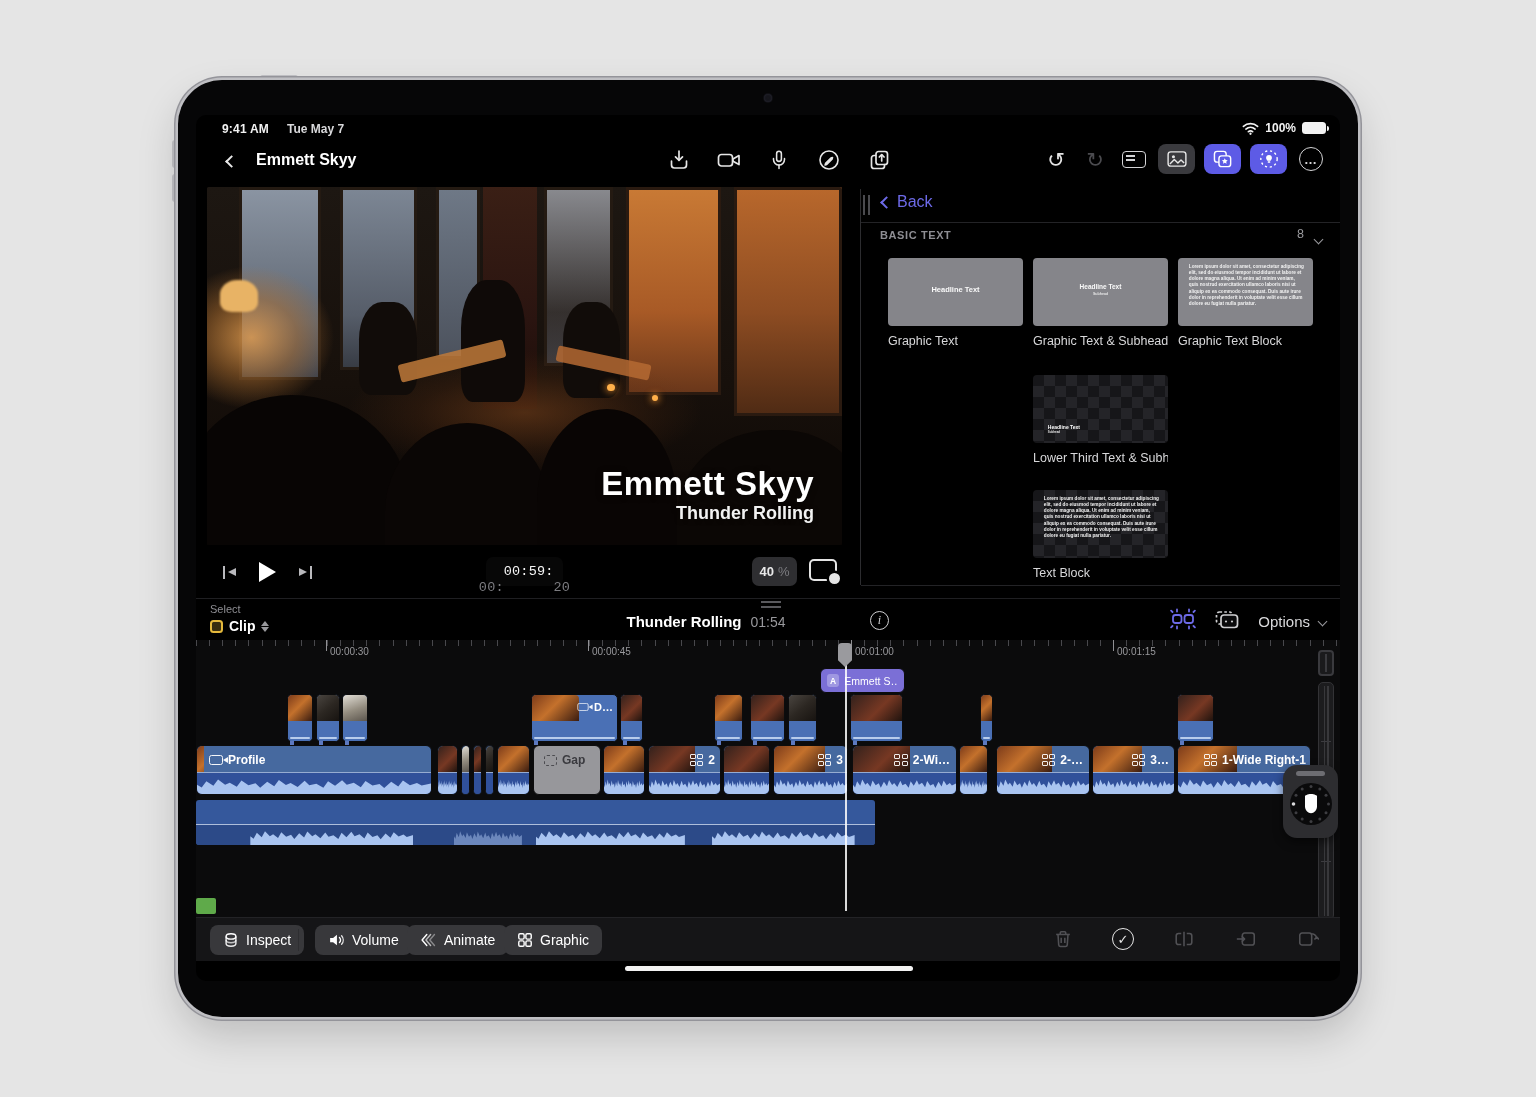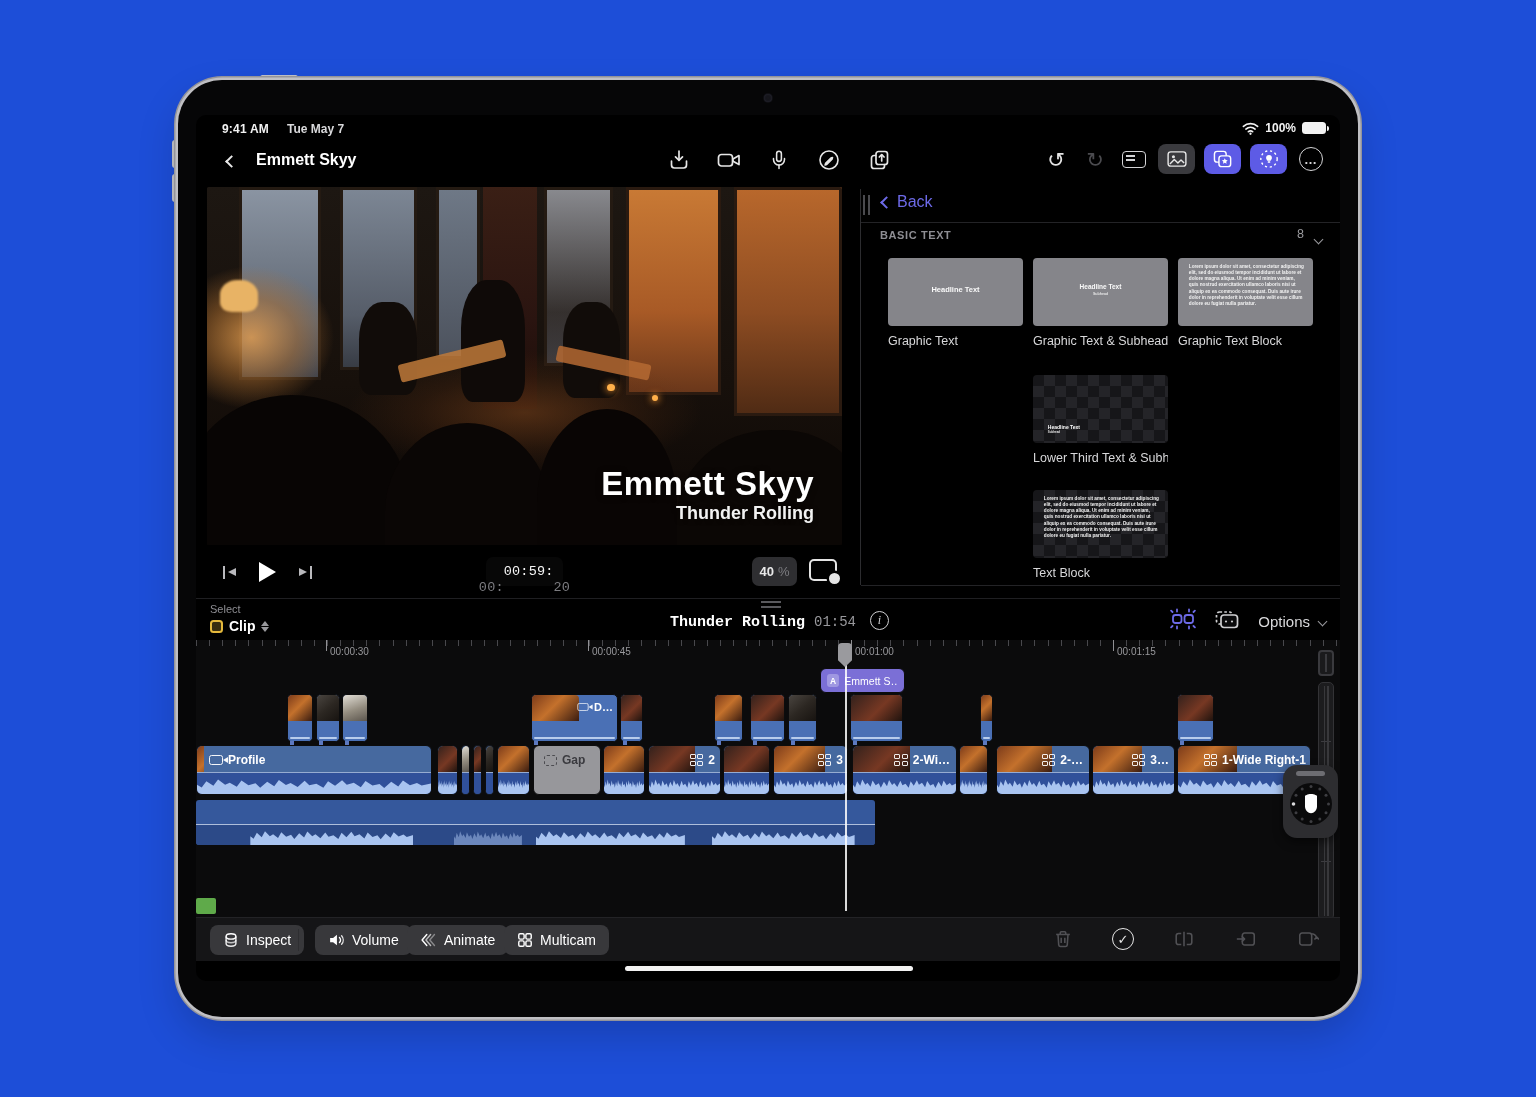--- a/index.html
+++ b/index.html
@@ -1,20 +1,20 @@
 <!DOCTYPE html>
 <html><head>
 <meta charset="utf-8">
 <style>
   * { margin:0; padding:0; box-sizing:border-box; }
   html,body { width:1536px; height:1097px; background:#ffffff; font-family:"Liberation Sans","DejaVu Sans",sans-serif; overflow:hidden; }
   .abs { position:absolute; }
 
   
-  .page { position:relative; width:1536px; height:1097px; background:#1d4ed8; }
+  .page { position:relative; width:1536px; height:1097px; background:#e5e5e5; }
   .side-btn { position:absolute; background:#c2c2c6; border-radius:3px; }
   .device { position:absolute; left:178px; top:80px; width:1180px; height:937px;
             border-radius:44px; background:#060607;
             box-shadow:0 0 0 2.5px #bfbfc3, 0 0 0 4px #94949a, 0 18px 40px rgba(0,0,0,.18); }
   .camera-dot { position:absolute; left:586px; top:14px; width:8px; height:8px; border-radius:50%;
                 background:#16161c; box-shadow:inset 0 0 2px #2e2e3c, 0 0 0 1px #101014; }
   .screen { position:absolute; left:18px; top:35px; width:1144px; height:866px;
             background:#000; border-radius:10px; overflow:hidden; color:#e8e8e8; }
 
   
@@ -97,21 +97,21 @@
   .tl-header { left:0; top:483px; width:1144px; height:42px; border-top:1px solid #1f1f22; }
   .select-label { position:absolute; left:14px; top:4px; font-size:11px; color:#8e8e93; }
   .clip-select { position:absolute; left:14px; top:19px; display:flex; align-items:center; gap:6px; cursor:pointer; }
   .clip-ic { width:13px; height:13px; border:2px solid #e5b93c; border-radius:3.5px; background:rgba(229,185,60,.25); }
   .clip-select-txt { font-size:14px; font-weight:600; color:#fff; }
   .updown { display:flex; flex-direction:column; gap:1px; }
   .updown i { width:0; height:0; border-left:4px solid transparent; border-right:4px solid transparent; }
   .updown i.u { border-bottom:5px solid #98989c; } .updown i.d { border-top:5px solid #98989c; }
   .tl-grip { position:absolute; left:565px; top:2px; width:20px; height:7px;
              border-top:2px solid #59595d; border-bottom:2px solid #59595d; }
-  .tl-title-wrap { position:absolute; left:360px; top:14px; width:300px; text-align:right;font-family:Liberation Mono, monospace; }
+  .tl-title-wrap { position:absolute; left:360px; top:14px; width:300px; text-align:center; }
   .proj-name { font-size:15px; font-weight:700; color:#fff; }
   .proj-dur { font-size:14px; color:#98989c; margin-left:9px; }
   .info-ic { position:absolute; left:674px; top:12px; width:19px; height:19px; border:1.6px solid #cfcfd1; border-radius:50%;
              color:#cfcfd1; font-family:"Liberation Serif","DejaVu Serif",serif; font-style:italic; font-size:12px;
              display:flex; align-items:center; justify-content:center; cursor:pointer; }
   .tl-right { position:absolute; right:14px; top:8px; display:flex; align-items:center; gap:18px; }
   .options-txt { font-size:15px; color:#d9d9db; margin-right:2px; }
 
   
   .timeline { left:0; top:525px; width:1144px; height:277px; background:#0b0b0c; overflow:hidden; }
@@ -746,21 +746,21 @@
           </svg>
           <span>Animate</span>
         </div>
         <div class="tool-btn" style="left:308px;">
           <svg width="16" height="16" viewBox="0 0 18 18" fill="none" stroke="#fff" stroke-width="1.6">
             <rect x="2" y="2" width="6" height="6" rx="1.5"></rect>
               <rect x="10" y="2" width="6" height="6" rx="1.5"></rect>
             <rect x="2" y="10" width="6" height="6" rx="1.5"></rect>
               <rect x="10" y="10" width="6" height="6" rx="1.5"></rect>
           </svg>
-          <span>Multicam</span>
+          <span>Graphic</span>
         </div>
 
         <div class="tool-ic-right" style="left:854px;">
           <svg width="20" height="20" viewBox="0 0 22 22" fill="none" stroke="#515155" stroke-width="1.7">
             <path d="M3.5 6h15"></path>
               <path d="M8 6V4.2A1.2 1.2 0 0 1 9.2 3h3.6A1.2 1.2 0 0 1 14 4.2V6"></path>
             <path d="M5.5 6l.8 11.5A2 2 0 0 0 8.3 19.3h5.4a2 2 0 0 0 2-1.8L16.5 6"></path>
               <path d="M9 9.5v6M13 9.5v6"></path>
           </svg>
         </div>

